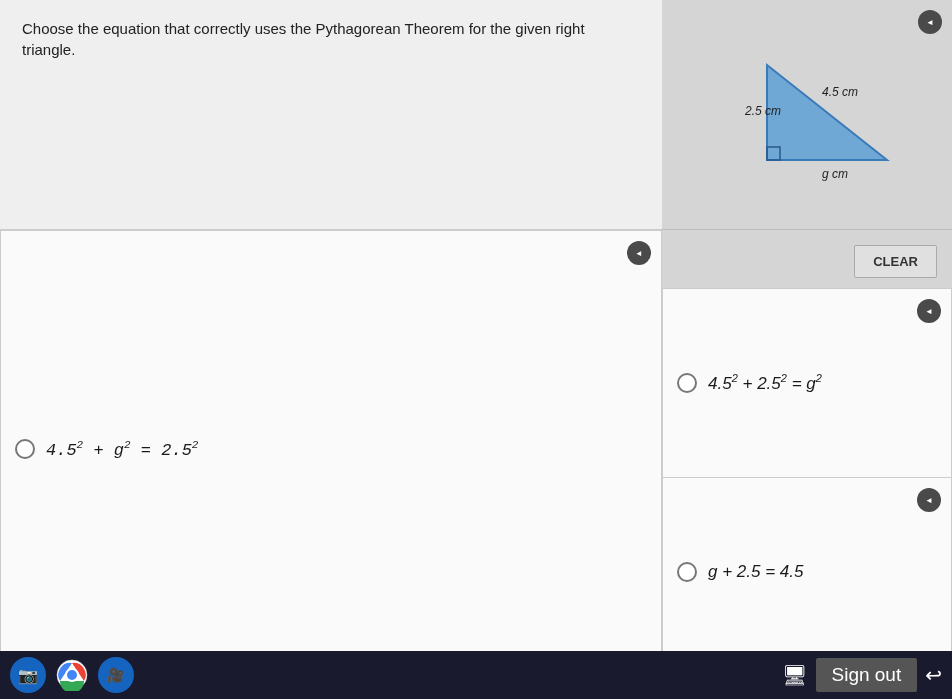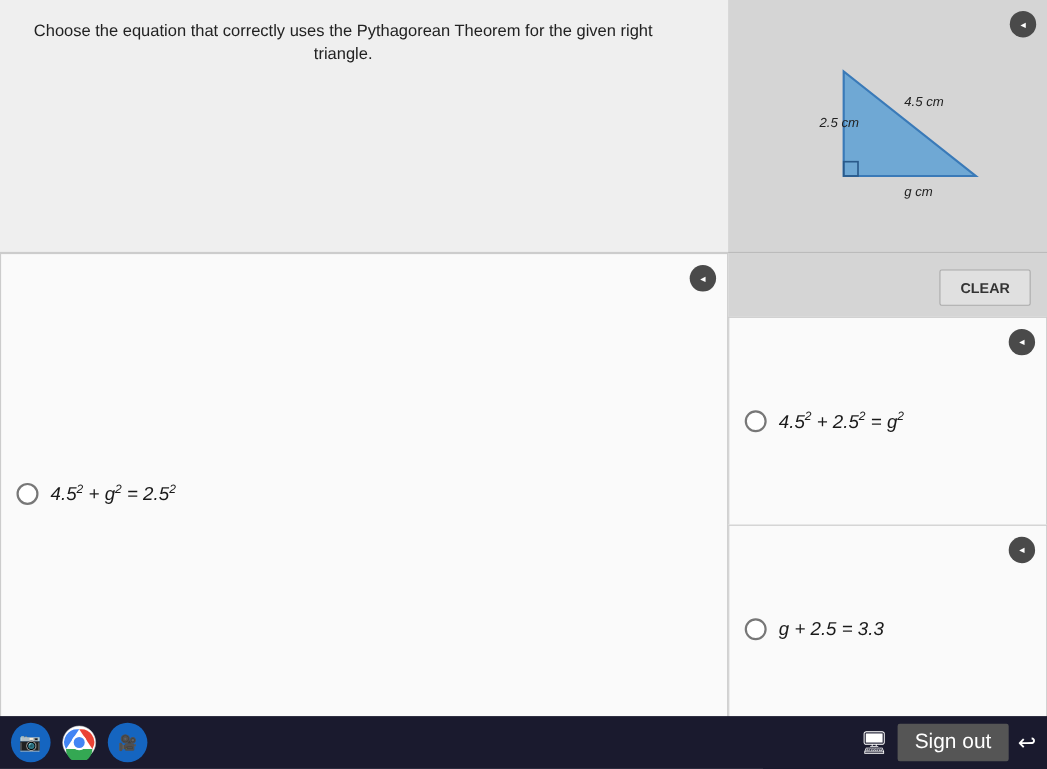--- a/index.html
+++ b/index.html
@@ -10,21 +10,20 @@
       font-family: Arial, sans-serif;
       overflow: hidden;
       position: relative;
     }
 
     .question-text {
       font-size: 15px;
       color: #222;
       line-height: 1.4;
       max-width: 580px;
-      text-align: center;
     }
 
     .triangle-svg {
       width: 220px;
       height: 150px;
     }
 
     .btn-clear {
       background: #e0e0e0;
       border: 1px solid #aaa;
@@ -147,20 +146,21 @@
       display: flex;
       align-items: flex-start;
       gap: 10px;
       border-bottom: 1px solid #ccc;
     }
 
     .a-section {
       flex: 1;
       display: flex;
       flex-direction: column;
+      font-family: Liberation Mono, monospace;
     }
 
     .a-row {
       flex: 1;
       display: flex;
       align-items: center;
       background: #fafafa;
       border: 1px solid #ccc;
       padding: 15px 30px 15px 45px;
       position: relative;
@@ -301,21 +301,21 @@
           <div class="radio"></div>
           <span class="eq-text">
             4.5<sup>2</sup> + 2.5<sup>2</sup> = g<sup>2</sup>
           </span>
           <div class="speaker"></div>
         </div>
 
         <div class="r-a-row">
           <div class="radio"></div>
           <span class="eq-text">
-            g + 2.5 = 3.3
+            g + 2.5 = 4.5
           </span>
           <div class="speaker"></div>
         </div>
 
       </div>
     </div>
 
   </div>
 
   <div style="height:32px; background:#d0d0d0; display:flex; align-items:center; justify-content:center;">

